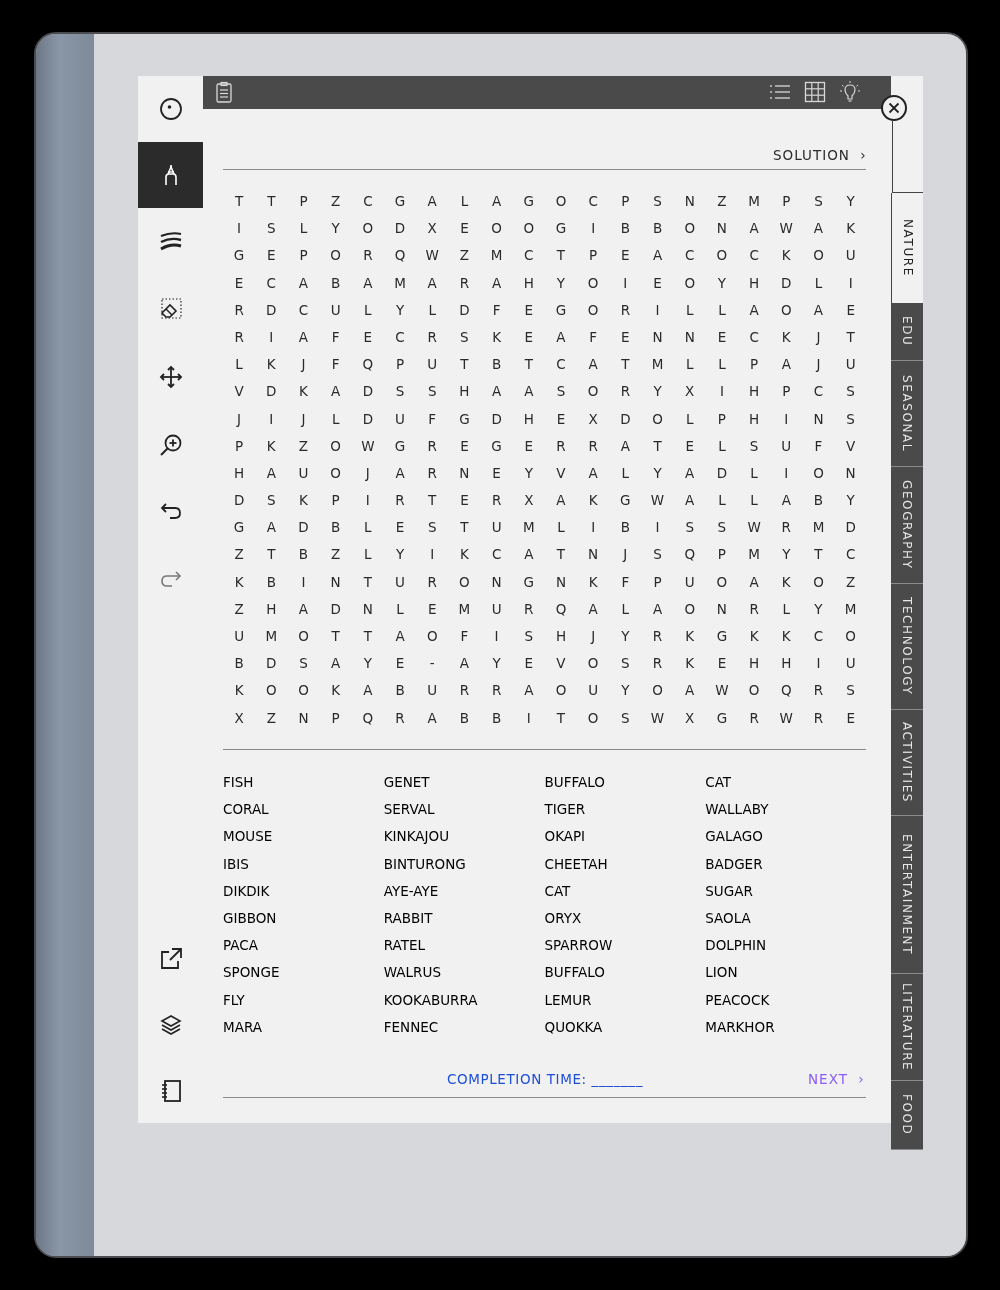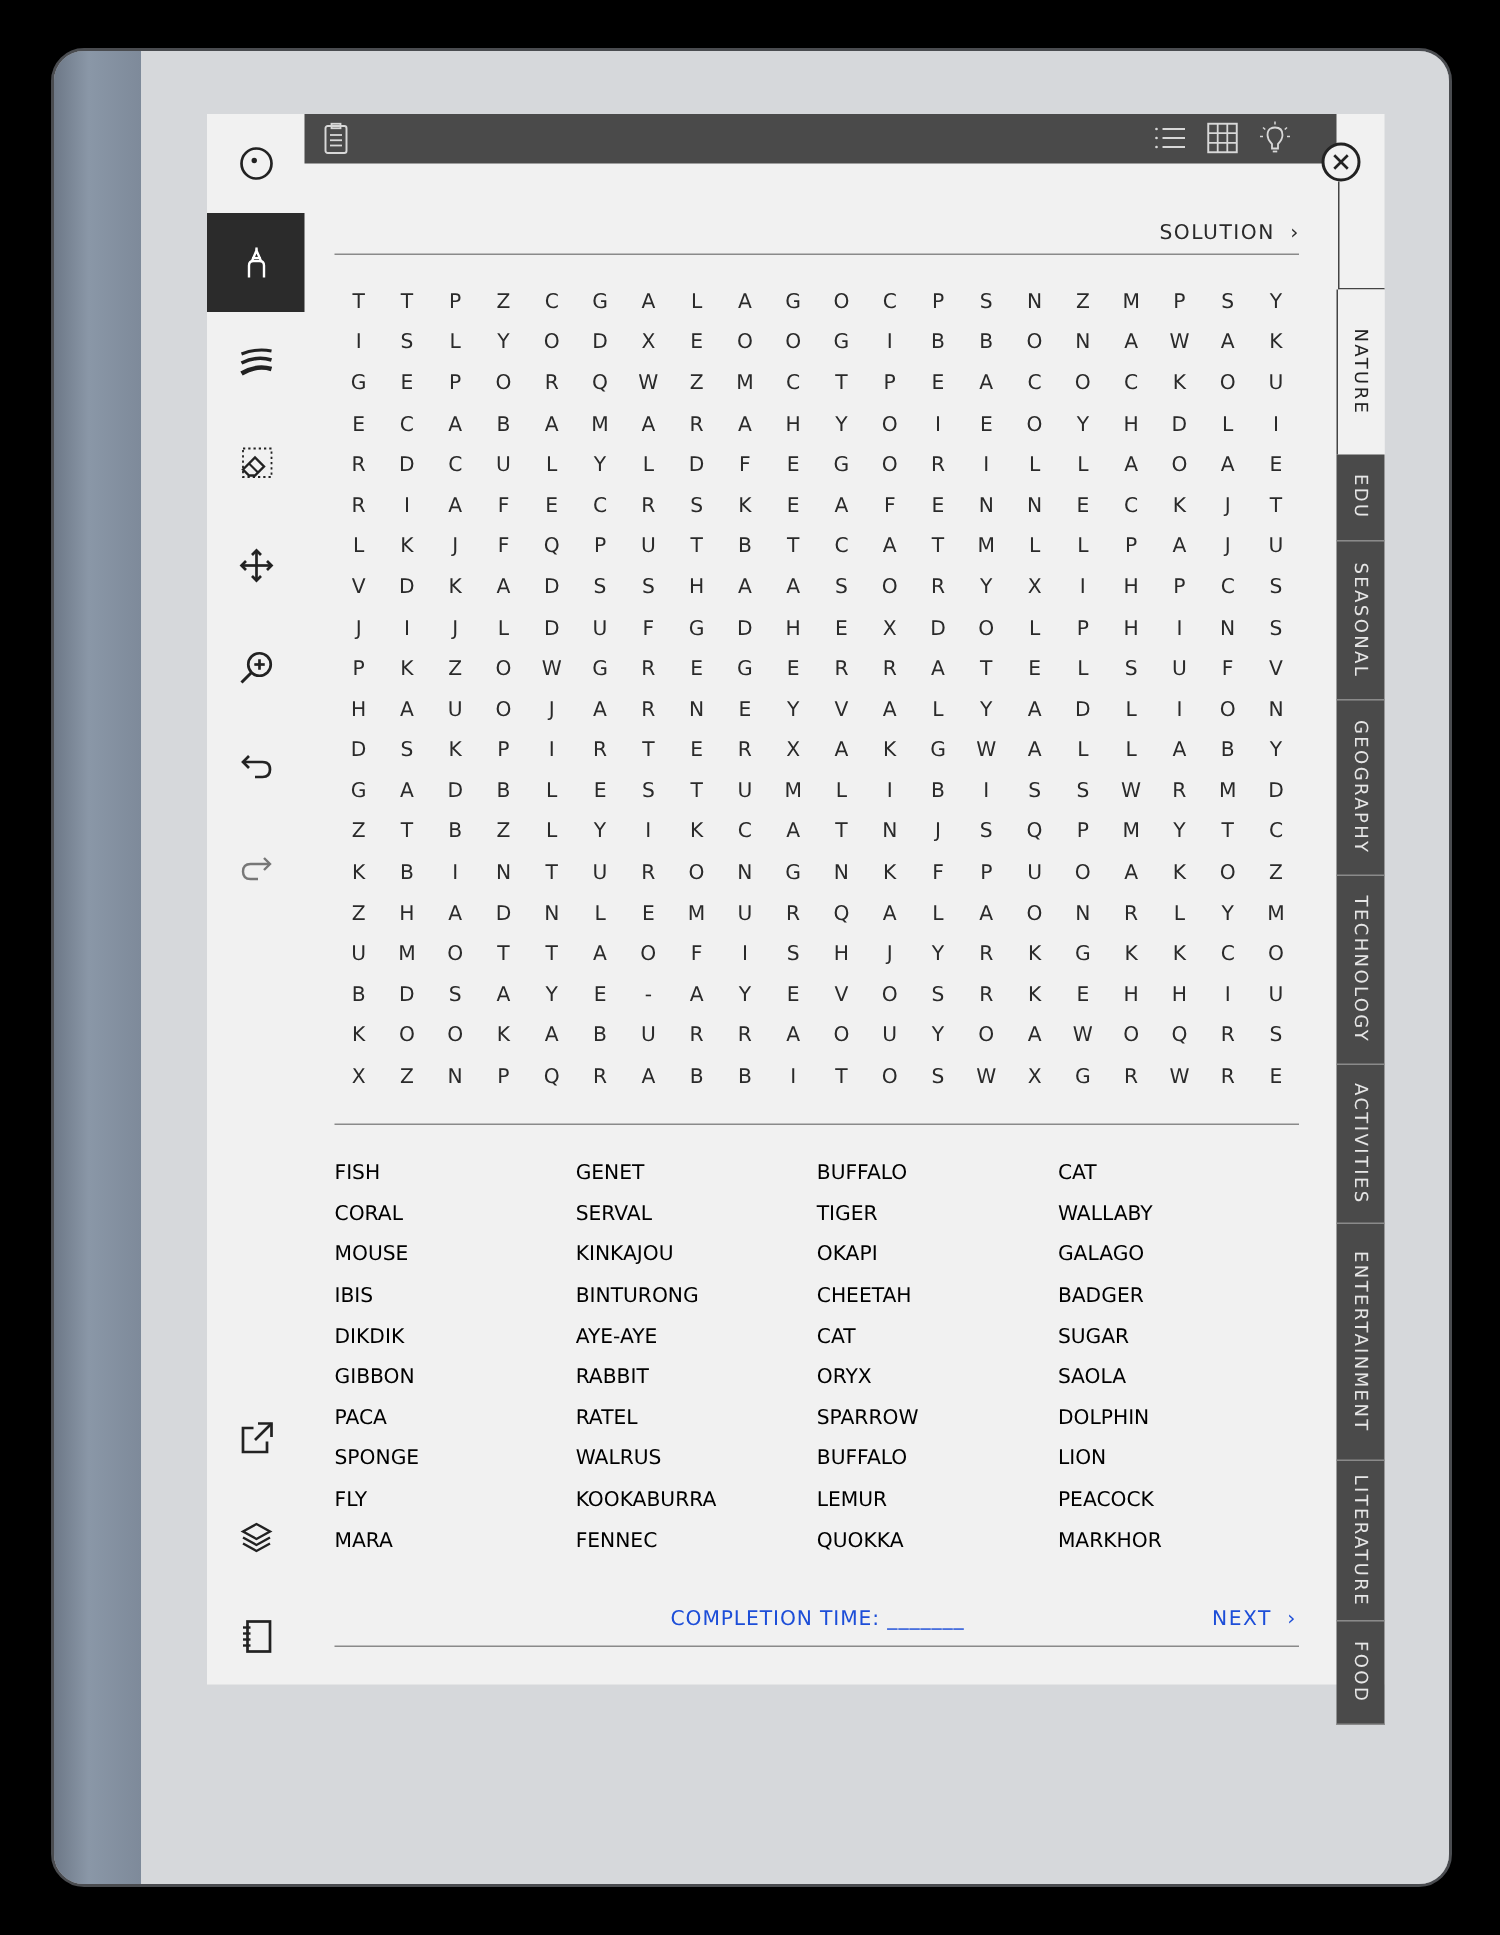--- a/index.html
+++ b/index.html
@@ -61,21 +61,21 @@
   }
   .cell { font-size: 13.5px; color: #2a2a2a; text-align: center; line-height: 27.2px; }
 
   .wordlist {
     position: absolute; left: 85px; top: 697px; width: 643px;
     display: grid; grid-template-columns: repeat(4, 160.75px); grid-auto-rows: 27.2px;
   }
   .word { font-size: 13.5px; color: #000000; line-height: 18px; }
 
   .completion { position: absolute; left: 309px; top: 995px; font-size: 13.5px; letter-spacing: 0.6px; color: #1d4ed8; }
-  .next-link { position: absolute; left: 670px; top: 995px; font-size: 13.5px; letter-spacing: 1px; color: #1d4ed8; }
+  .next-link { position: absolute; left: 670px; top: 995px; font-size: 13.5px; letter-spacing: 1px; color: #8b5cf6; }
 
   
   .tabs { position: absolute; left: 753px; top: 117px; width: 32px; }
   .tab {
     position: relative; width: 32px; background: #4a4a4a; color: #e6e6e6;
     border-bottom: 1px solid #8a8a8a;
     display: flex; align-items: center; justify-content: center;
   }
   .tab.active { background: #f1f1f1; color: #222; border-left: 1px solid #444; border-bottom: none; }
   .tab span { writing-mode: vertical-rl; font-size: 12px; letter-spacing: 1.6px; }

